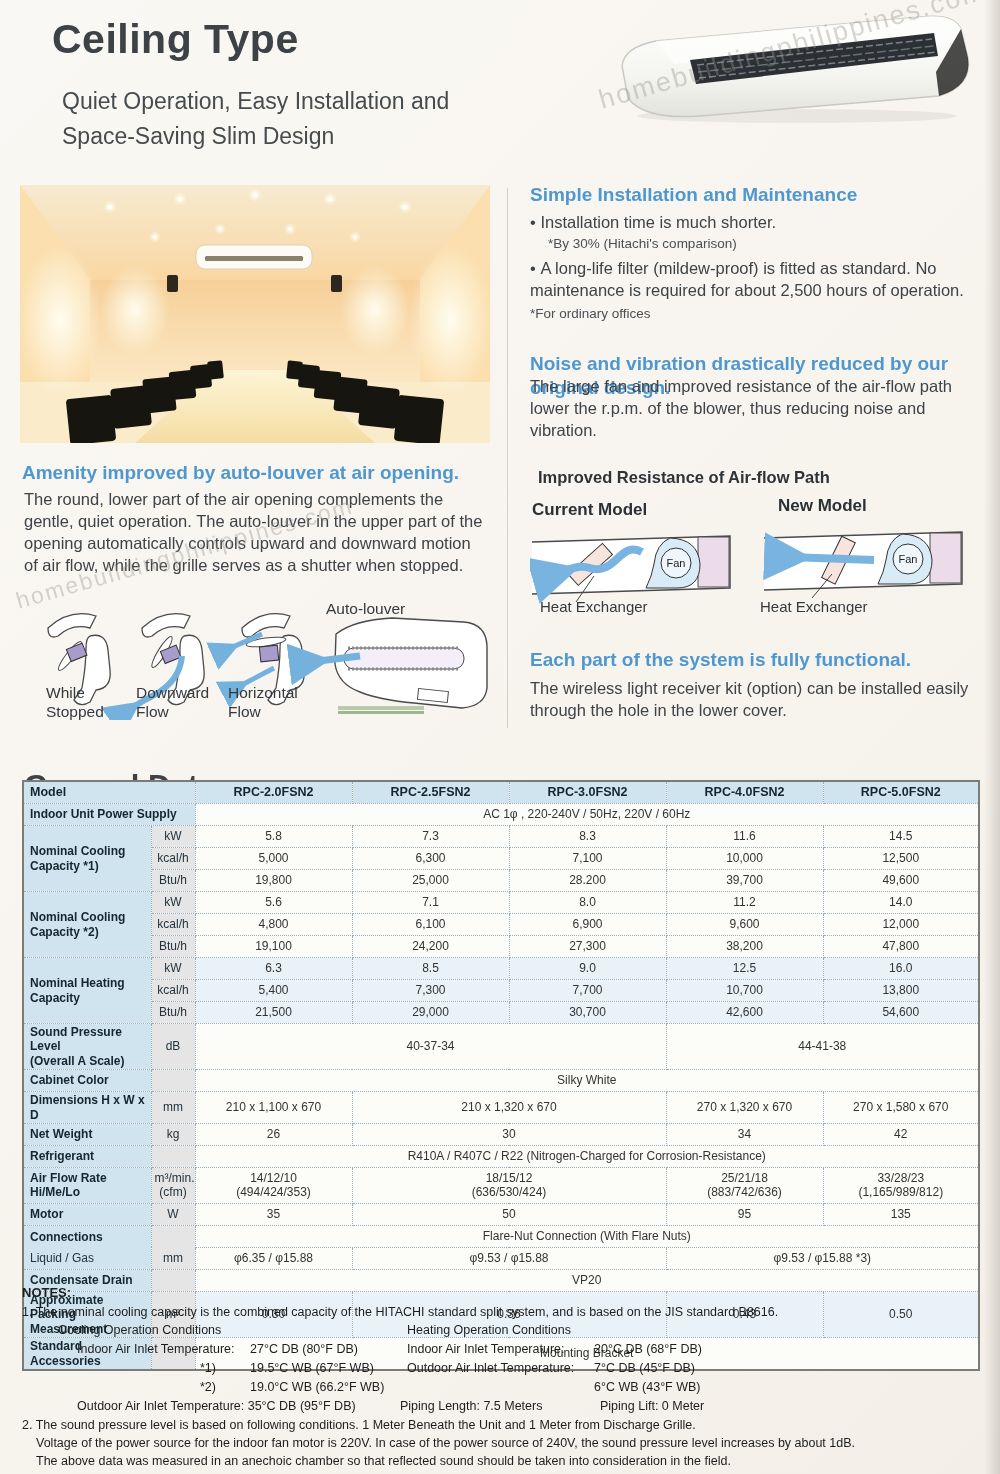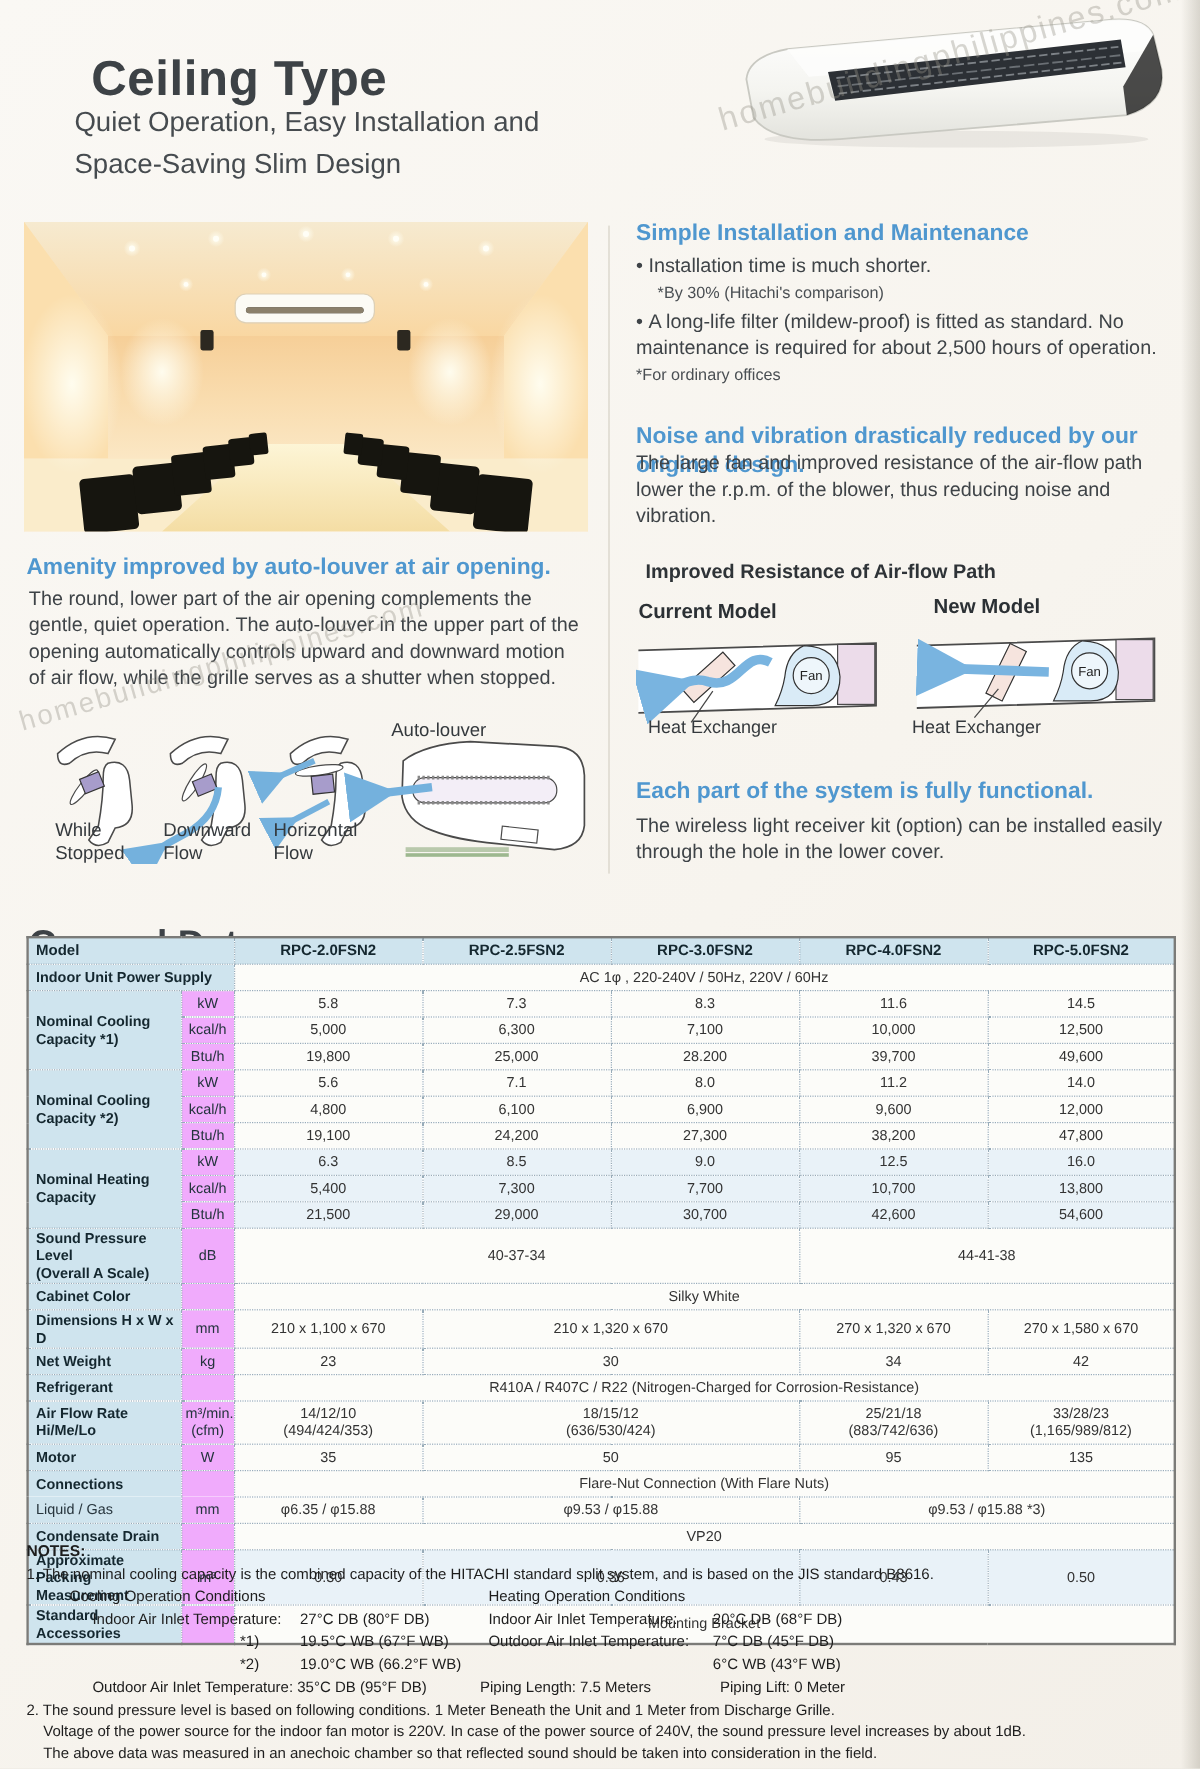--- a/index.html
+++ b/index.html
@@ -20,42 +20,42 @@
   .watermark{position:absolute;font-size:25px;color:rgba(150,148,136,0.38);
         transform:rotate(-16deg);white-space:nowrap;letter-spacing:2px;pointer-events:none;}
   .divider{position:absolute;width:1px;background:#d6d1c5;}
   .gd-title{font-size:31px;font-weight:bold;color:#3d4246;}
   
   table.spec{border-collapse:collapse;table-layout:fixed;width:956px;border:2px solid #7b7b78;background:#fff;}
   table.spec td{border:1px dotted #97abb8;font-size:12px;padding:1px 3px;text-align:center;
         color:#333;height:19px;line-height:1.2;overflow:hidden;}
   table.spec td.lab{background:#cfe4ee;text-align:left;font-weight:bold;color:#14272f;padding-left:6px;}
   table.spec td.lab2{background:#cfe4ee;text-align:left;font-weight:normal;color:#26343c;padding-left:6px;}
-  table.spec td.unit{background:#f0abfc;color:#23333c;}
+  table.spec td.unit{background:#e5e5e5;color:#23333c;}
   table.spec td.val{background:#fcfcf9;}
   table.spec tr.tint td.val{background:#e9f2f8;}
   table.spec tr.hdr td{background:#cfe4ee;font-weight:bold;color:#14272f;font-size:12.5px;}
   table.spec td.nb{border-bottom:none;}
   table.spec td.nt{border-top:none;}
   table.spec tr.h2l td{height:31px;}
   table.spec tr.h2m td{height:33px;}
   
   .notes{font-size:12.5px;color:#1d1d1d;line-height:1.45;}
   .notes .nhead{font-weight:bold;font-size:13px;}
   .nline{position:relative;height:19px;}
   .nspan{position:absolute;white-space:nowrap;top:0;}
   .nbold{font-weight:normal;}
   .indent14{padding-left:14px;}
 </style>
 </head>
 <body>
 
 <div class="page">
 
-  <div class="abs title" style="left:76px;top:16px;margin-top:26px;">Ceiling Type</div>
+  <div class="abs title" style="left:52px;top:16px;">Ceiling Type</div>
   <div class="abs subtitle" style="left:62px;top:84px;">
     <div>Quiet Operation, Easy Installation and</div>
     <div>Space-Saving Slim Design</div>
   </div>
 
   <div class="abs" style="left:602px;top:2px;width:382px;height:126px;">
     <svg width="382" height="126" viewBox="0 0 382 126">
       <defs>
         <linearGradient id="bodyg" x1="0" y1="0" x2="0" y2="1">
           <stop offset="0" stop-color="#ffffff"></stop>
@@ -411,21 +411,21 @@
           <td class="unit">mm</td>
           <td class="val">210 x 1,100 x 670</td>
           <td colspan="2" class="val">210 x 1,320 x 670</td>
           <td class="val">270 x 1,320 x 670</td>
           <td class="val">270 x 1,580 x 670</td>
         </tr>
 
         <tr>
           <td class="lab">Net Weight</td>
           <td class="unit">kg</td>
-          <td class="val">23</td>
+          <td class="val">26</td>
           <td colspan="2" class="val">30</td>
           <td class="val">34</td>
           <td class="val">42</td>
         </tr>
 
         <tr>
           <td class="lab">Refrigerant</td>
           <td class="unit"></td>
           <td colspan="5" class="val">R410A / R407C / R22 (Nitrogen-Charged for Corrosion-Resistance)</td>
         </tr>

